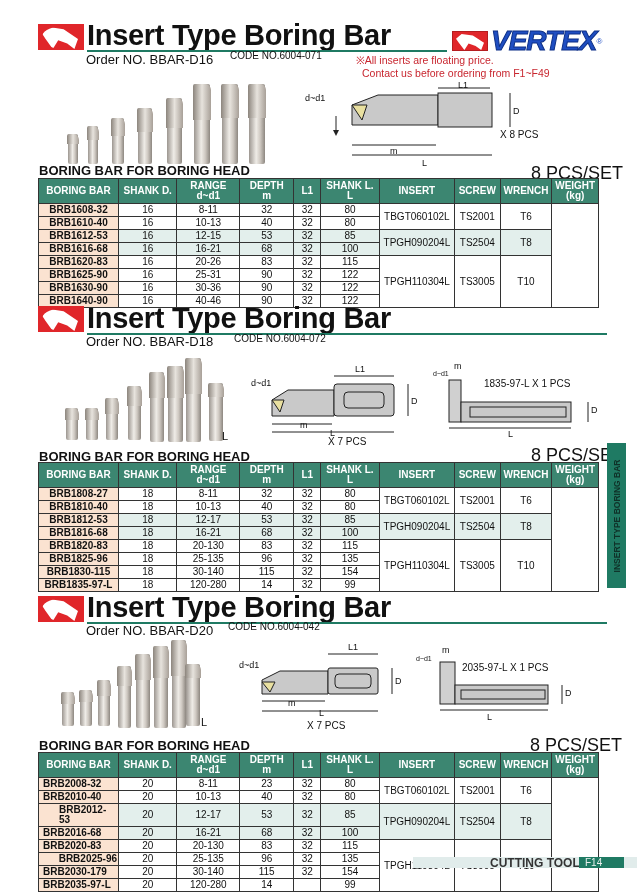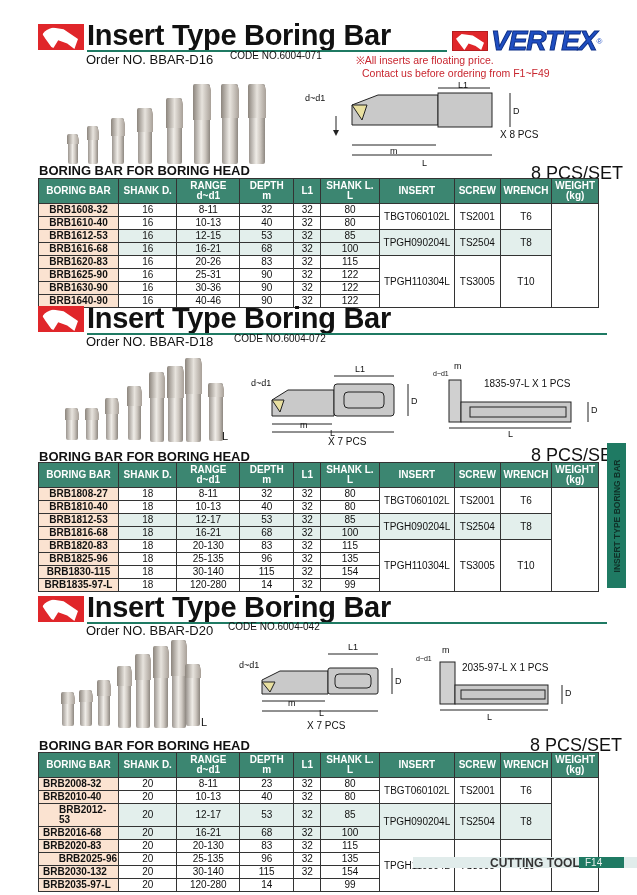--- a/index.html
+++ b/index.html
@@ -532,21 +532,21 @@
       </tr>
   <tr>
         <td class="part" style="text-align:right;padding-left:12px;">BRB2025-96</td>
         <td>20</td>
         <td>25-135</td>
         <td>96</td>
         <td>32</td>
         <td>135</td>
       </tr>
   <tr>
-        <td class="part" style="text-align:left;padding-left:4px;">BRB2030-132</td>
+        <td class="part" style="text-align:left;padding-left:4px;">BRB2030-179</td>
         <td>20</td>
         <td>30-140</td>
         <td>115</td>
         <td>32</td>
         <td>154</td>
       </tr>
   <tr>
         <td class="part" style="text-align:left;padding-left:4px;">BRB2035-97-L</td>
         <td>20</td>
         <td>120-280</td>

